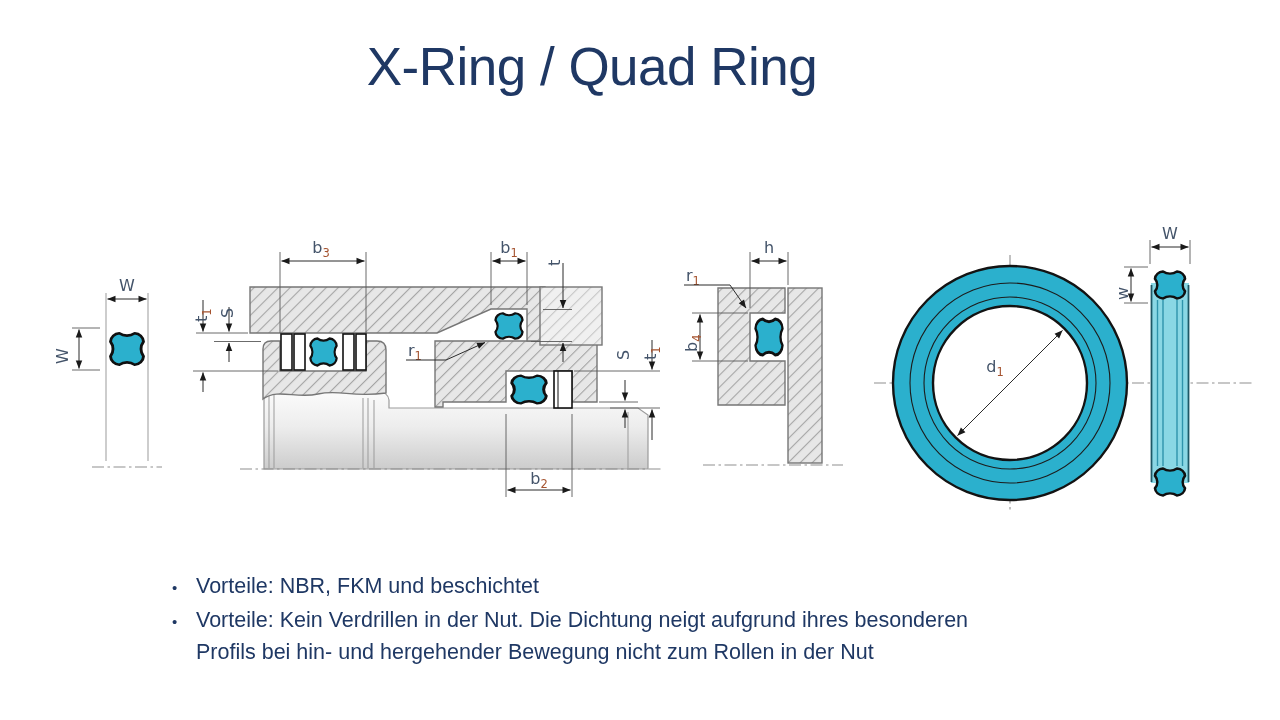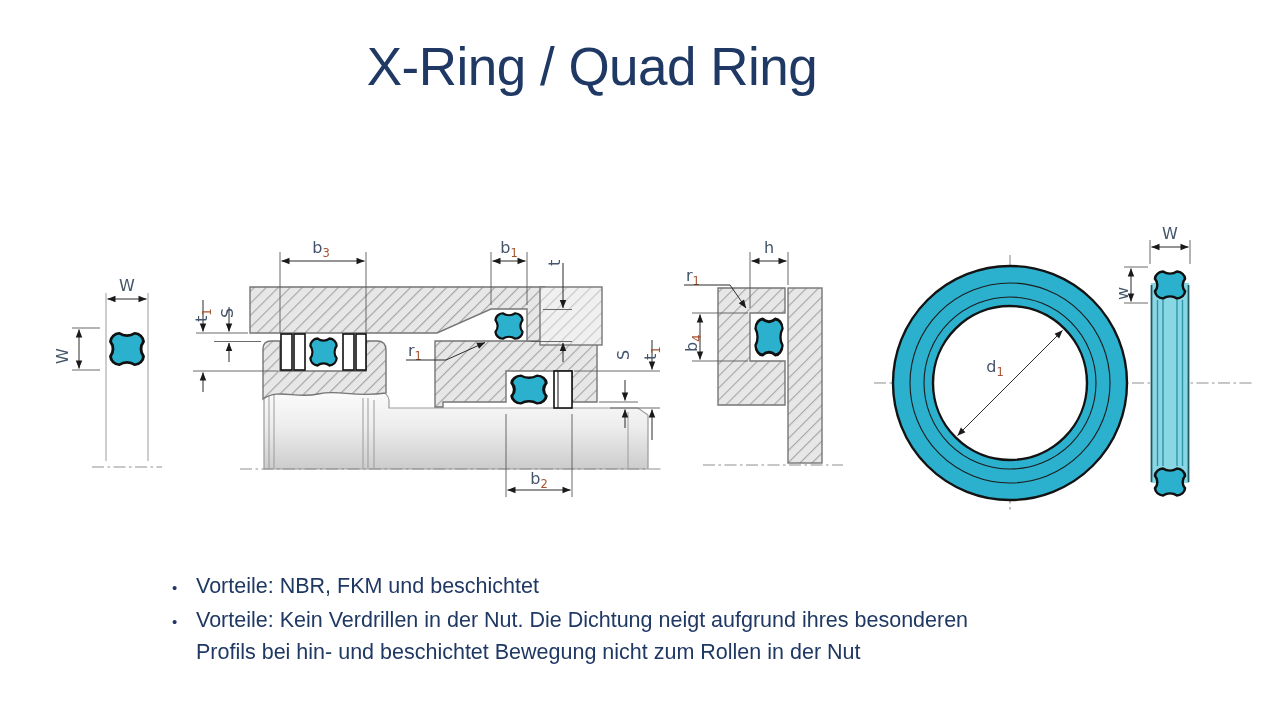--- a/index.html
+++ b/index.html
@@ -240,15 +240,15 @@
 <div class="slide-title">X-Ring / Quad Ring</div>
 
 <div class="bullets">
   <div class="bullet-row">
     <div class="bullet-marker">•</div>
     <div class="bullet-text">Vorteile: NBR, FKM und beschichtet</div>
   </div>
   <div class="bullet-row">
     <div class="bullet-marker">•</div>
     <div class="bullet-text">Vorteile: Kein Verdrillen in der Nut. Die Dichtung neigt aufgrund ihres besonderen
-Profils bei hin- und beschichtet Bewegung nicht zum Rollen in der Nut</div>
+Profils bei hin- und hergehender Bewegung nicht zum Rollen in der Nut</div>
   </div>
 </div>
 
 </body></html>

